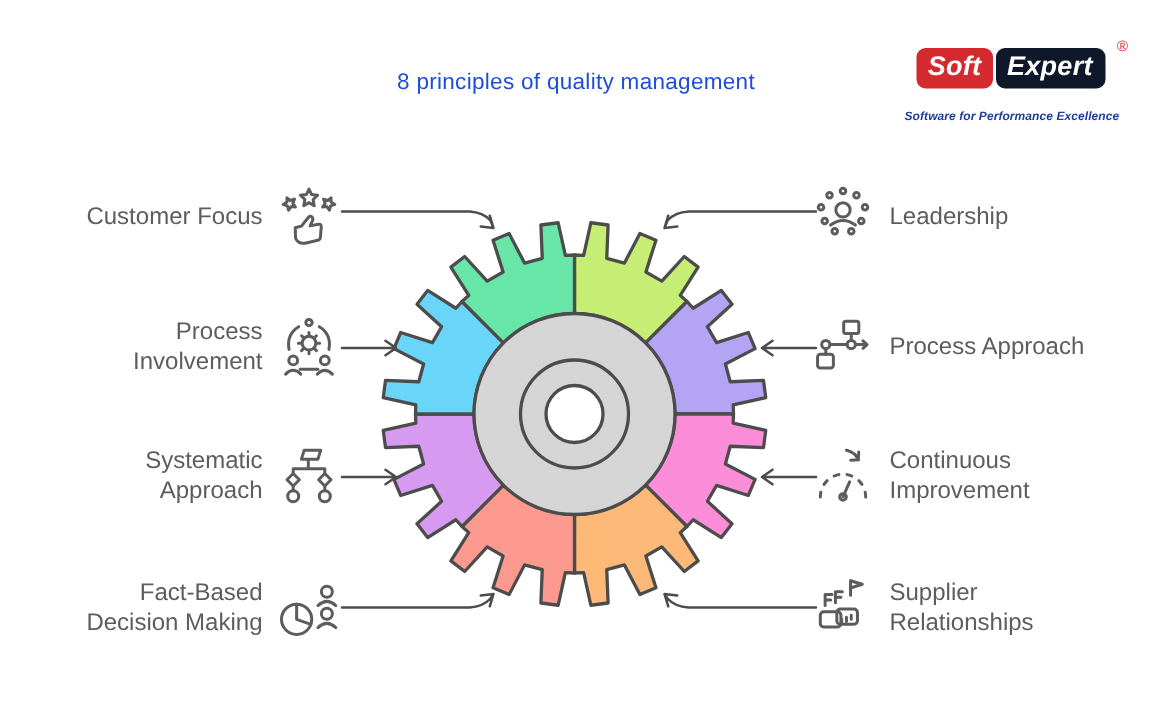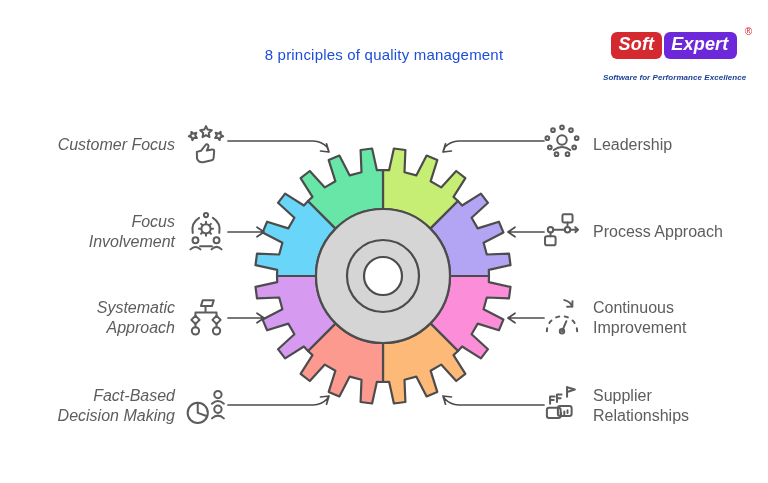--- a/index.html
+++ b/index.html
@@ -6,27 +6,27 @@
   #canvas{position:relative;width:768px;height:483px;background:#ffffff;overflow:hidden;
           font-family:"Liberation Sans",sans-serif;}
   .title{position:absolute;top:46px;left:0;width:768px;text-align:center;
          font-size:15px;font-weight:500;color:#1d4ed8;letter-spacing:.2px;}
   
   .logo{position:absolute;top:32px;left:603px;width:142px;}
   .logo-boxes{display:flex;align-items:stretch;position:relative;justify-content:center;}
   .logo-box{color:#fff;font-style:italic;font-weight:bold;font-size:18px;line-height:1.15;
             padding:2px 8px 4px 7px;border-radius:6px;letter-spacing:.2px;text-align:right;}
   .logo-soft{background:#d4292f;z-index:1;}
-  .logo-expert{background:#6d28d9;margin-left:2px;}
+  .logo-expert{background:#0f172a;margin-left:2px;}
   .logo-reg{position:absolute;right:-7px;top:-6px;color:#d4292f;font-size:10px;font-style:normal;}
   .logo-tagline{margin-top:14px;font-size:8px;font-style:italic;font-weight:bold;color:#1c3f96;
                 text-align:center;white-space:nowrap;letter-spacing:.05px;}
   
   .row{position:absolute;display:flex;align-items:center;gap:9px;transform:translateY(-50%);}
-  .row-left{right:540px;font-style:italic;}
+  .row-left{right:540px;}
   .row-right{left:540px;}
   .lbl{font-size:16px;line-height:20px;color:#5d5d5d;white-space:pre-line;}
   .row-left .lbl{text-align:right;}
   .icon{flex:0 0 auto;display:block;}
   svg.icon *{vector-effect:non-scaling-stroke;}
   #diagram-svg{position:absolute;left:0;top:0;}
 </style>
 </head>
 <body>
 
@@ -76,21 +76,21 @@
           <path id="cfs" d="M0,-6.6 L1.8,-2.8 6.3,-2.2 3,.9 3.8,5.4 0,3.2 -3.8,5.4 -3,.9 -6.3,-2.2 -1.8,-2.8 Z"></path>
         </defs>
       <use href="#cfs" transform="translate(24,10)"></use>
       <use href="#cfs" transform="translate(10,14) rotate(-25) scale(.72)"></use>
       <use href="#cfs" transform="translate(38,14) rotate(25) scale(.72)"></use>
       <path d="M14,31.5 l4.5,-1.2 5,-6.3 q1.3,-1.6 2.6,-.4 q1.2,1.1 .4,2.9 l-1.7,3.6 6,-1.2 q2.2,-.3 2.1,1.9 l-.6,7.6 q-.2,1.8 -2,2.2 l-8.3,1.9 q-5.8,1.3 -7.8,-3.6 Z"></path>
     </svg>
   </div>
 
   <div class="row row-left" style="top:232px">
-    <span class="lbl">Focus
+    <span class="lbl">Process
 Involvement</span>
     <svg class="icon" width="44" height="46" viewBox="0 0 48 48" fill="none" stroke="#5c5c5c" stroke-width="2" stroke-linecap="round" stroke-linejoin="round">
       <circle cx="24" cy="20.5" r="5"></circle>
       <path d="M24,12.8 v2.4 M24,25.8 v2.4 M16.3,20.5 h2.4 M29.3,20.5 h2.4 M18.6,15.1 l1.7,1.7 M27.7,24.2 l1.7,1.7 M29.4,15.1 l-1.7,1.7 M20.3,24.2 l-1.7,1.7"></path>
       <circle cx="24" cy="5.5" r="2.3"></circle>
       <path d="M9.5,25 Q7.5,14 16.5,8.5 M38.5,25 Q40.5,14 31.5,8.5"></path>
       <circle cx="12.5" cy="33" r="3.2"></circle>
         <circle cx="35.5" cy="33" r="3.2"></circle>
       <path d="M7,43 Q12.5,37.5 18,43 M30,43 Q35.5,37.5 41,43 M17.5,39.5 h13"></path>
     </svg>

